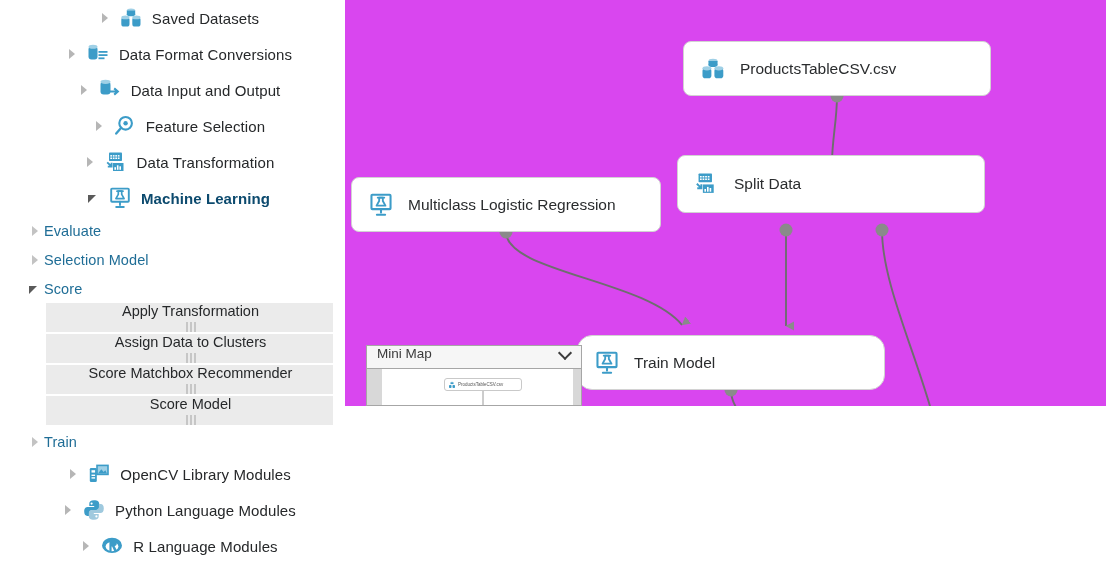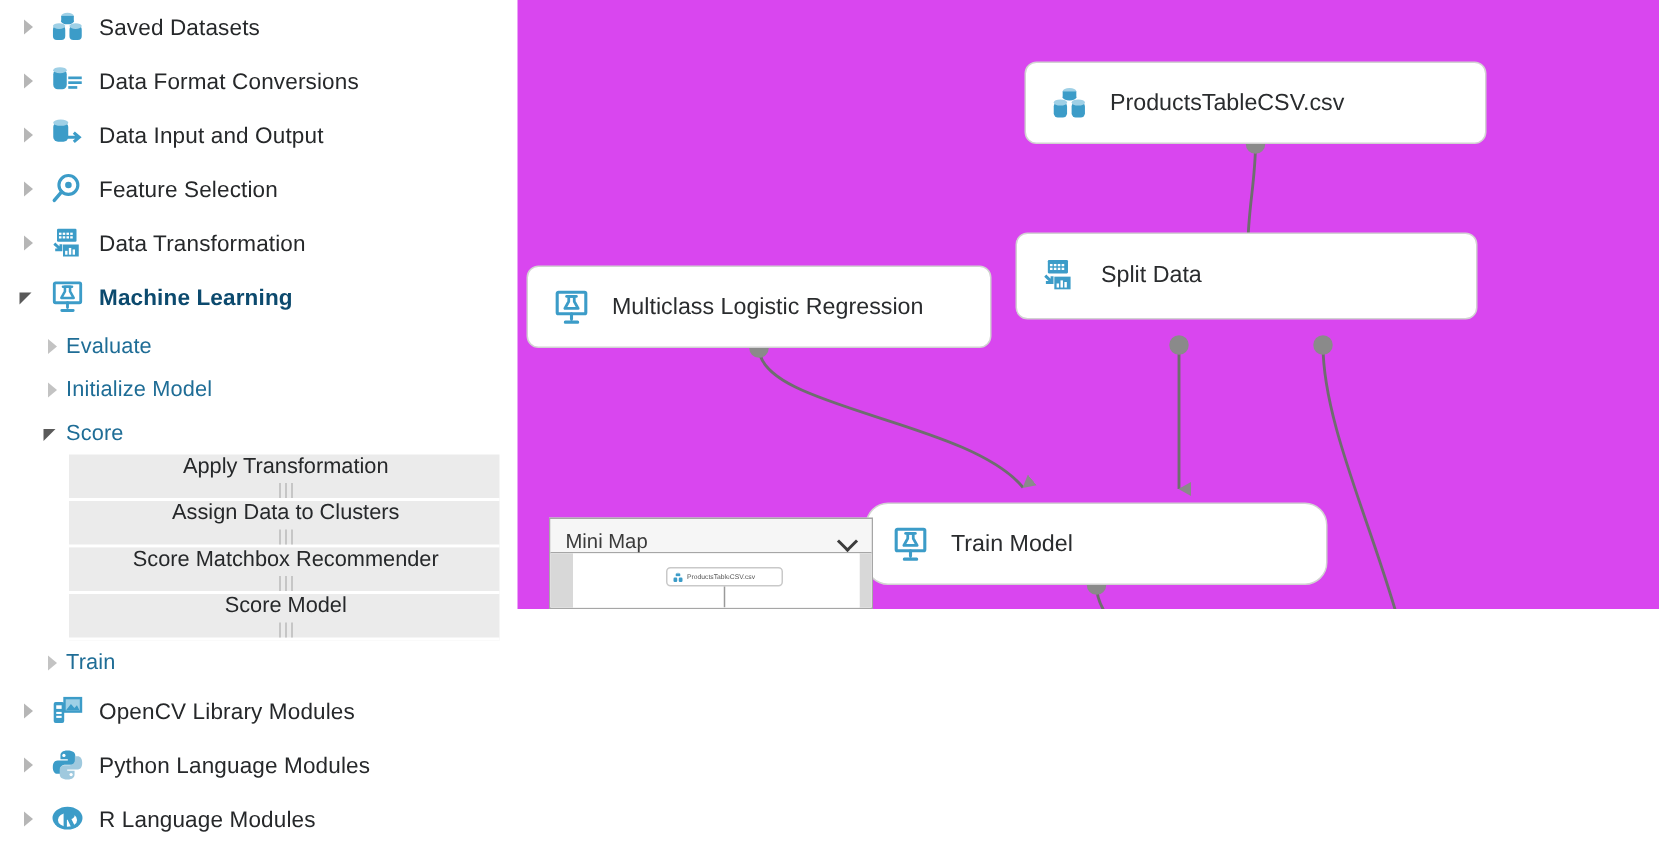--- a/index.html
+++ b/index.html
@@ -23,21 +23,21 @@
   .tree { padding: 0; margin: 0; }
 
   .tree-row {
     display: flex;
     align-items: center;
     height: 36px;
     padding-left: 8px;
     cursor: default;
     user-select: none;
   }
-  .tree-row.lvl0 { padding-left: 10px; }
+  .tree-row.lvl0 { padding-left: 10px; justify-content: center; }
   .tree-row.lvl1 { padding-left: 26px; height: 29px; }
 
   .twisty {
     width: 18px; height: 18px;
     flex: 0 0 18px;
     position: relative;
   }
   .twisty.collapsed::before {
     content: "";
     position: absolute;
@@ -150,21 +150,21 @@
   #minimap {
     position: absolute;
     left: 21px; bottom: 0;
     width: 216px; height: 61px;
     background: #f6f6f6;
     border: 1px solid #a6a6a6;
   }
   #minimap-header {
     height: 23px;
     border-bottom: 1px solid #a6a6a6;
-    display: flex; align-items: flex-end;
+    display: flex; align-items: flex-start;
     padding: 0 8px 0 10px;
     background: #f6f6f6;
   }
   #minimap-title {
     flex: 1 1 auto;
     font-size: 13.5px;
     color: #3b3b3b;
   }
   .chev {
     width: 14px; height: 14px;
@@ -303,21 +303,21 @@
             </svg>
           </span>
           <span class="tree-label accent">Machine Learning</span>
         </div>
         <div class="tree-row lvl1">
           <span class="twisty collapsed dim"></span>
           <span class="tree-label sub">Evaluate</span>
         </div>
         <div class="tree-row lvl1">
           <span class="twisty collapsed dim"></span>
-          <span class="tree-label sub">Initialize Model</span>
+          <span class="tree-label sub">Selection Model</span>
         </div>
         <div class="tree-row lvl1">
           <span class="twisty expanded dim"></span>
           <span class="tree-label sub">Score</span>
         </div>
       </div>
     <div id="module-list">
         <div class="module-item">
           <span class="module-name">Apply Transformation</span>
           <span class="grip"></span>

